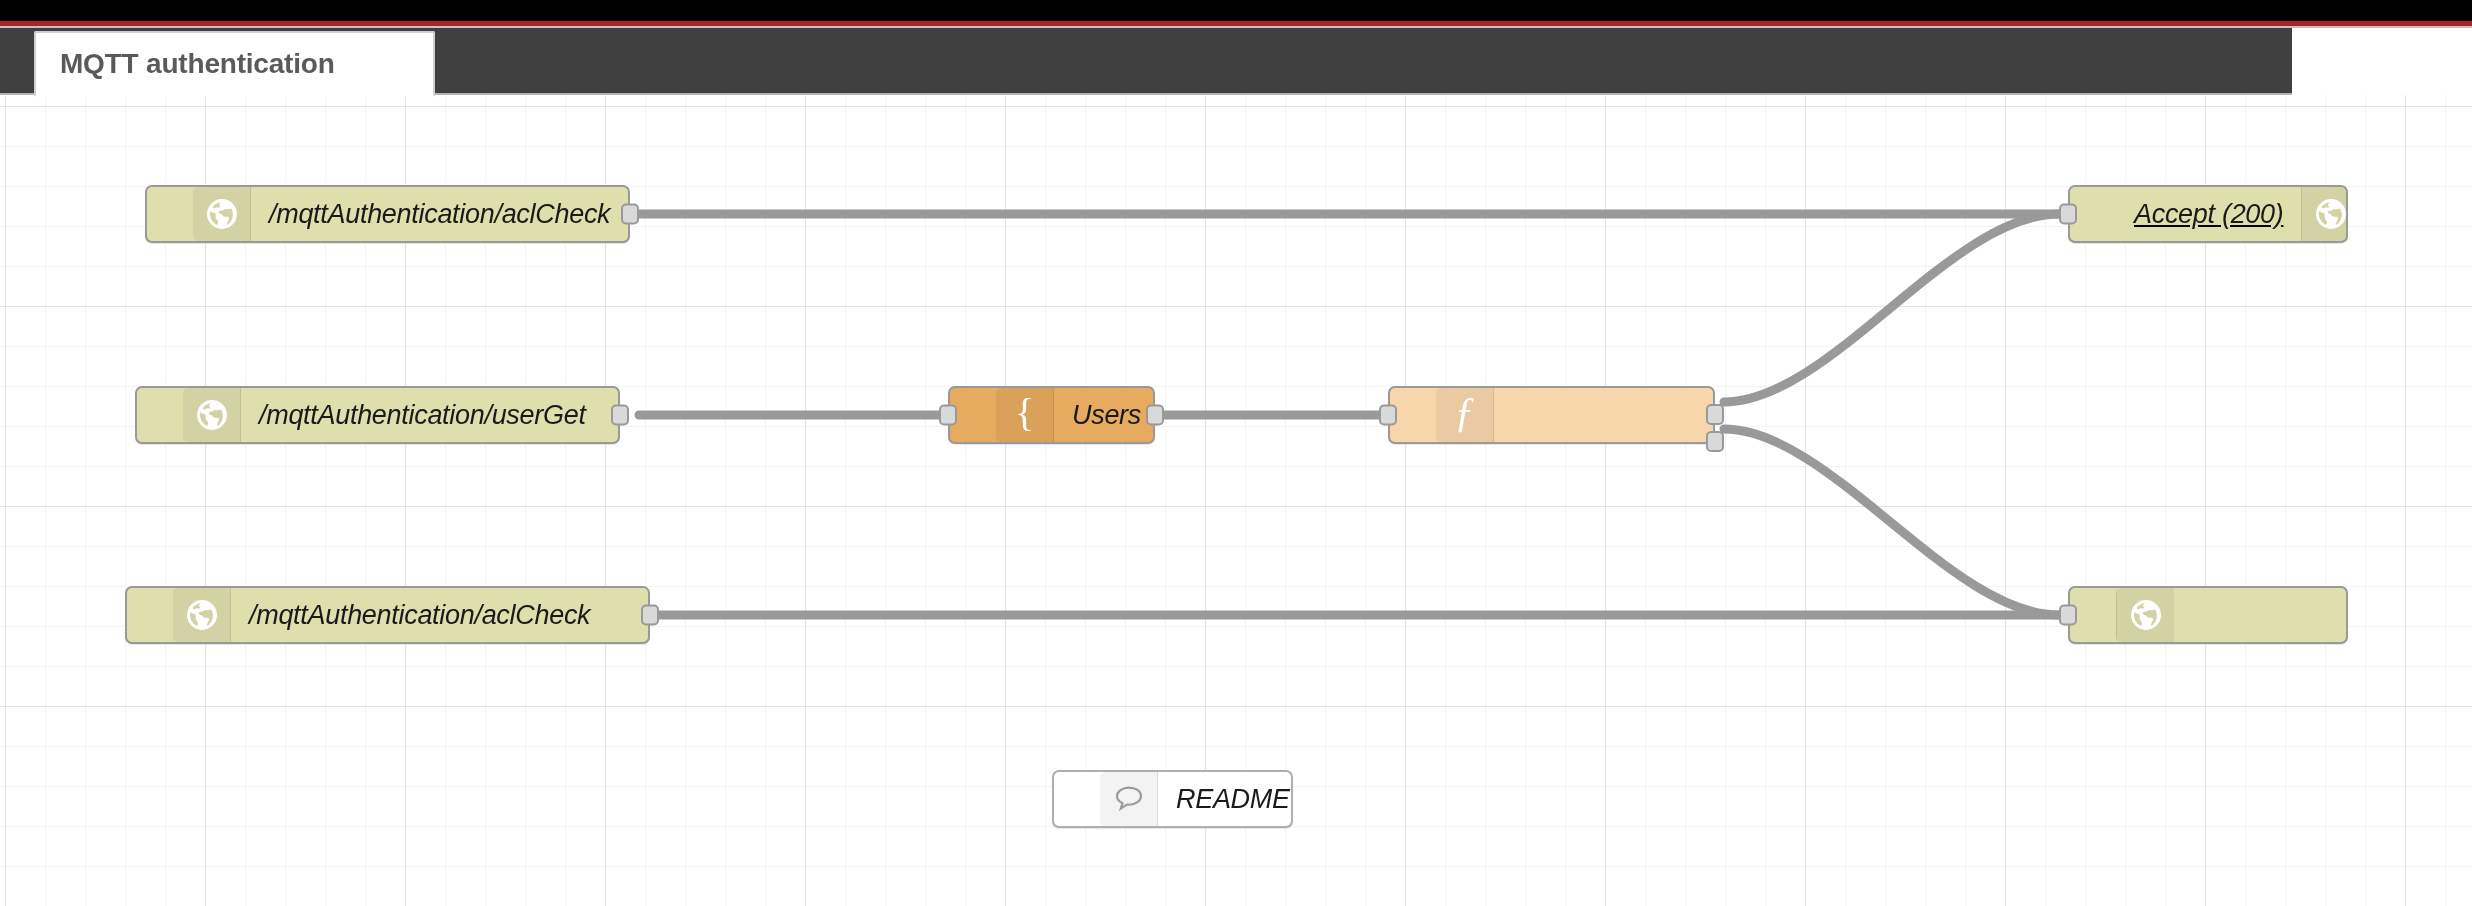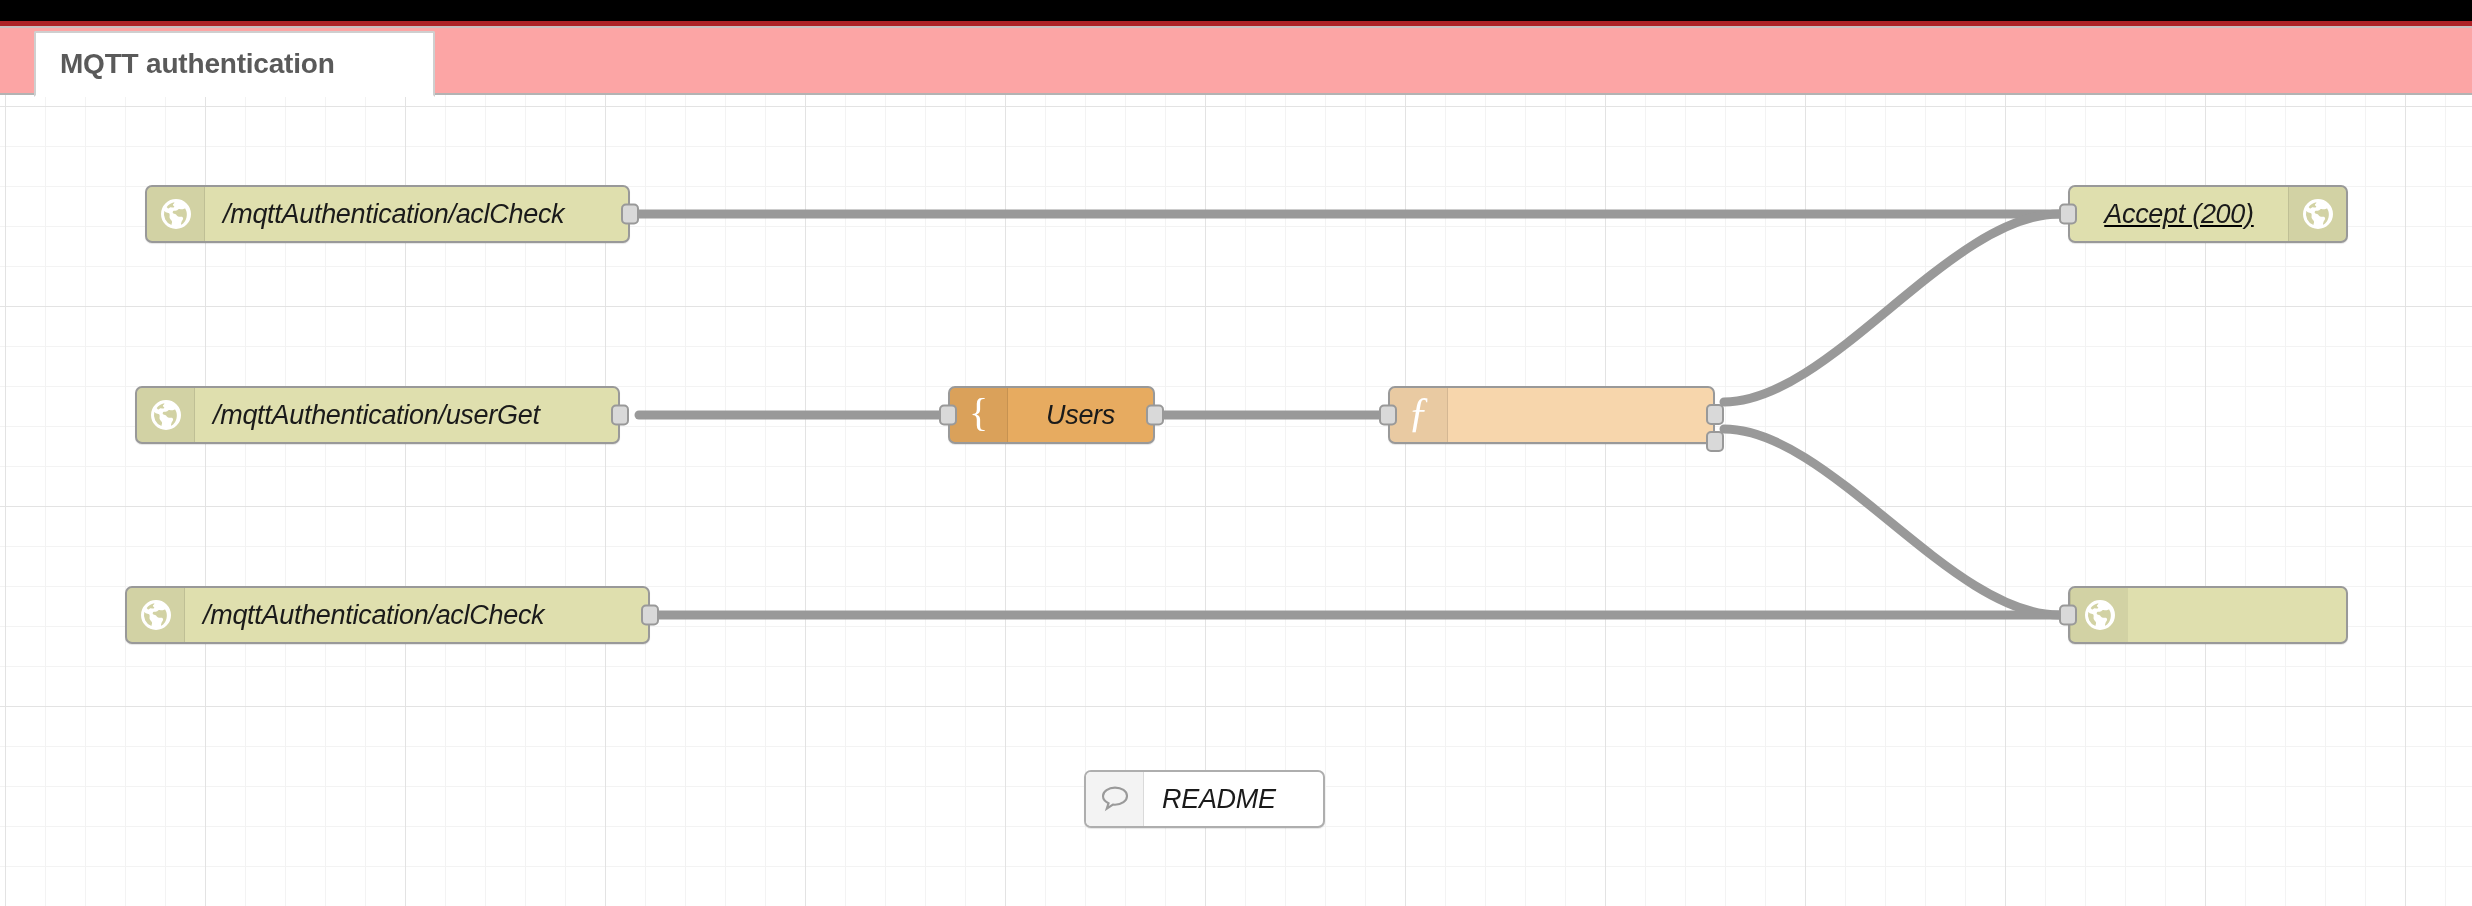--- a/index.html
+++ b/index.html
@@ -27,22 +27,22 @@
   }
   .accent-shadow {
     position: absolute; left: 0; top: 26px;
     width: 2472px; height: 2px;
     background: #c8bfc0;
   }
 
   
   .tabbar {
     position: absolute; left: 0; top: 28px;
-    width: 2472px; height: 67px;
-    background: #fca5a5;
+    width: 2292px; height: 67px;
+    background: #404040;
     border-bottom: 2px solid #b3b3b3;
   }
   .tab {
     position: absolute; left: 34px; top: 3px;
     width: 401px; height: 66px;
     background: #ffffff;
     border: 2px solid #cfcfcf;
     border-bottom: 2px solid #ffffff;
     border-radius: 2px 2px 0 0;
     display: flex; align-items: center;
@@ -84,20 +84,21 @@
     align-items: stretch;
     overflow: visible;
     cursor: pointer;
     box-shadow: 0 1px 1px rgba(0,0,0,0.10);
   }
   .node-body {
     display: flex; align-items: stretch;
     width: 100%; height: 100%;
     border-radius: 5px;
     overflow: hidden;
+    margin-left: 46px;
   }
   .node-icon {
     width: 58px; flex: 0 0 58px;
     display: flex; align-items: center; justify-content: center;
     background: rgba(0,0,0,0.055);
     border-right: 1.5px solid rgba(0,0,0,0.09);
   }
   .node-icon.right {
     border-right: none;
     border-left: 1.5px solid rgba(0,0,0,0.09);
@@ -259,21 +260,21 @@
       <div class="node-body">
         <div class="node-icon right">
           <svg class="globe-svg" viewBox="0 0 24 24" aria-hidden="true">
             <path fill="#ffffff" d="M12 2a10 10 0 1 0 0 20 10 10 0 0 0 0-20zm-1.2 2.2c.3.5-.2.9-.6 1.2-.5.4-.2 1 .3 1.2.6.2.3.9-.2 1-.7.2-1.4-.3-2-.1-.6.2-.9.9-1.5.8-.5 0-.7-.6-1-.9A8.1 8.1 0 0 1 10.8 4.2zM4.2 10c.4.1.6.6 1 .8.7.4 1.6.2 2.2.7.5.5.4 1.3.3 2-.1.8.2 1.6.7 2.2.4.5 1 1 1 1.7 0 .7-.5 1.3-.4 2A8.05 8.05 0 0 1 4.2 10zm11.3 9.2c-.4-.6 0-1.3.2-1.9.2-.7.8-1.2 1-1.9.2-.6-.2-1.3-.8-1.5-.8-.3-1.7 0-2.5-.3-.7-.3-1-1.1-1.6-1.5-.6-.4-1.5-.2-1.9-.8-.3-.5.1-1.2.6-1.4.6-.3 1.3 0 1.9-.2.6-.2 1-.9 1.6-1 .7-.2 1.4.3 2.1.2.7-.1 1.3-.8 2-.6a8.07 8.07 0 0 1-2.6 10.9z"></path>
           </svg>
         </div>
       </div>
       <div class="port in"></div>
     </div>
 
-    <div class="node c-comment" style="left:1084px; top:675px; width:241px; border-color:#aeaeae;">
+    <div class="node c-comment" style="left:1052px; top:675px; width:241px; border-color:#aeaeae;">
       <div class="node-body">
         <div class="node-icon">
           <svg class="globe-svg" viewBox="0 0 24 24" aria-hidden="true">
             <path fill="none" stroke="#9a9a9a" stroke-width="1.4" d="M12 4.4c-4.4 0-8 2.5-8 5.6 0 2 1.5 3.8 3.7 4.8l-1.2 3.6 4.1-2.7c.46.06.93.1 1.4.1 4.4 0 8-2.5 8-5.8S16.4 4.4 12 4.4z"></path>
           </svg>
         </div>
         <div class="node-label">README</div>
       </div>
     </div>
 

